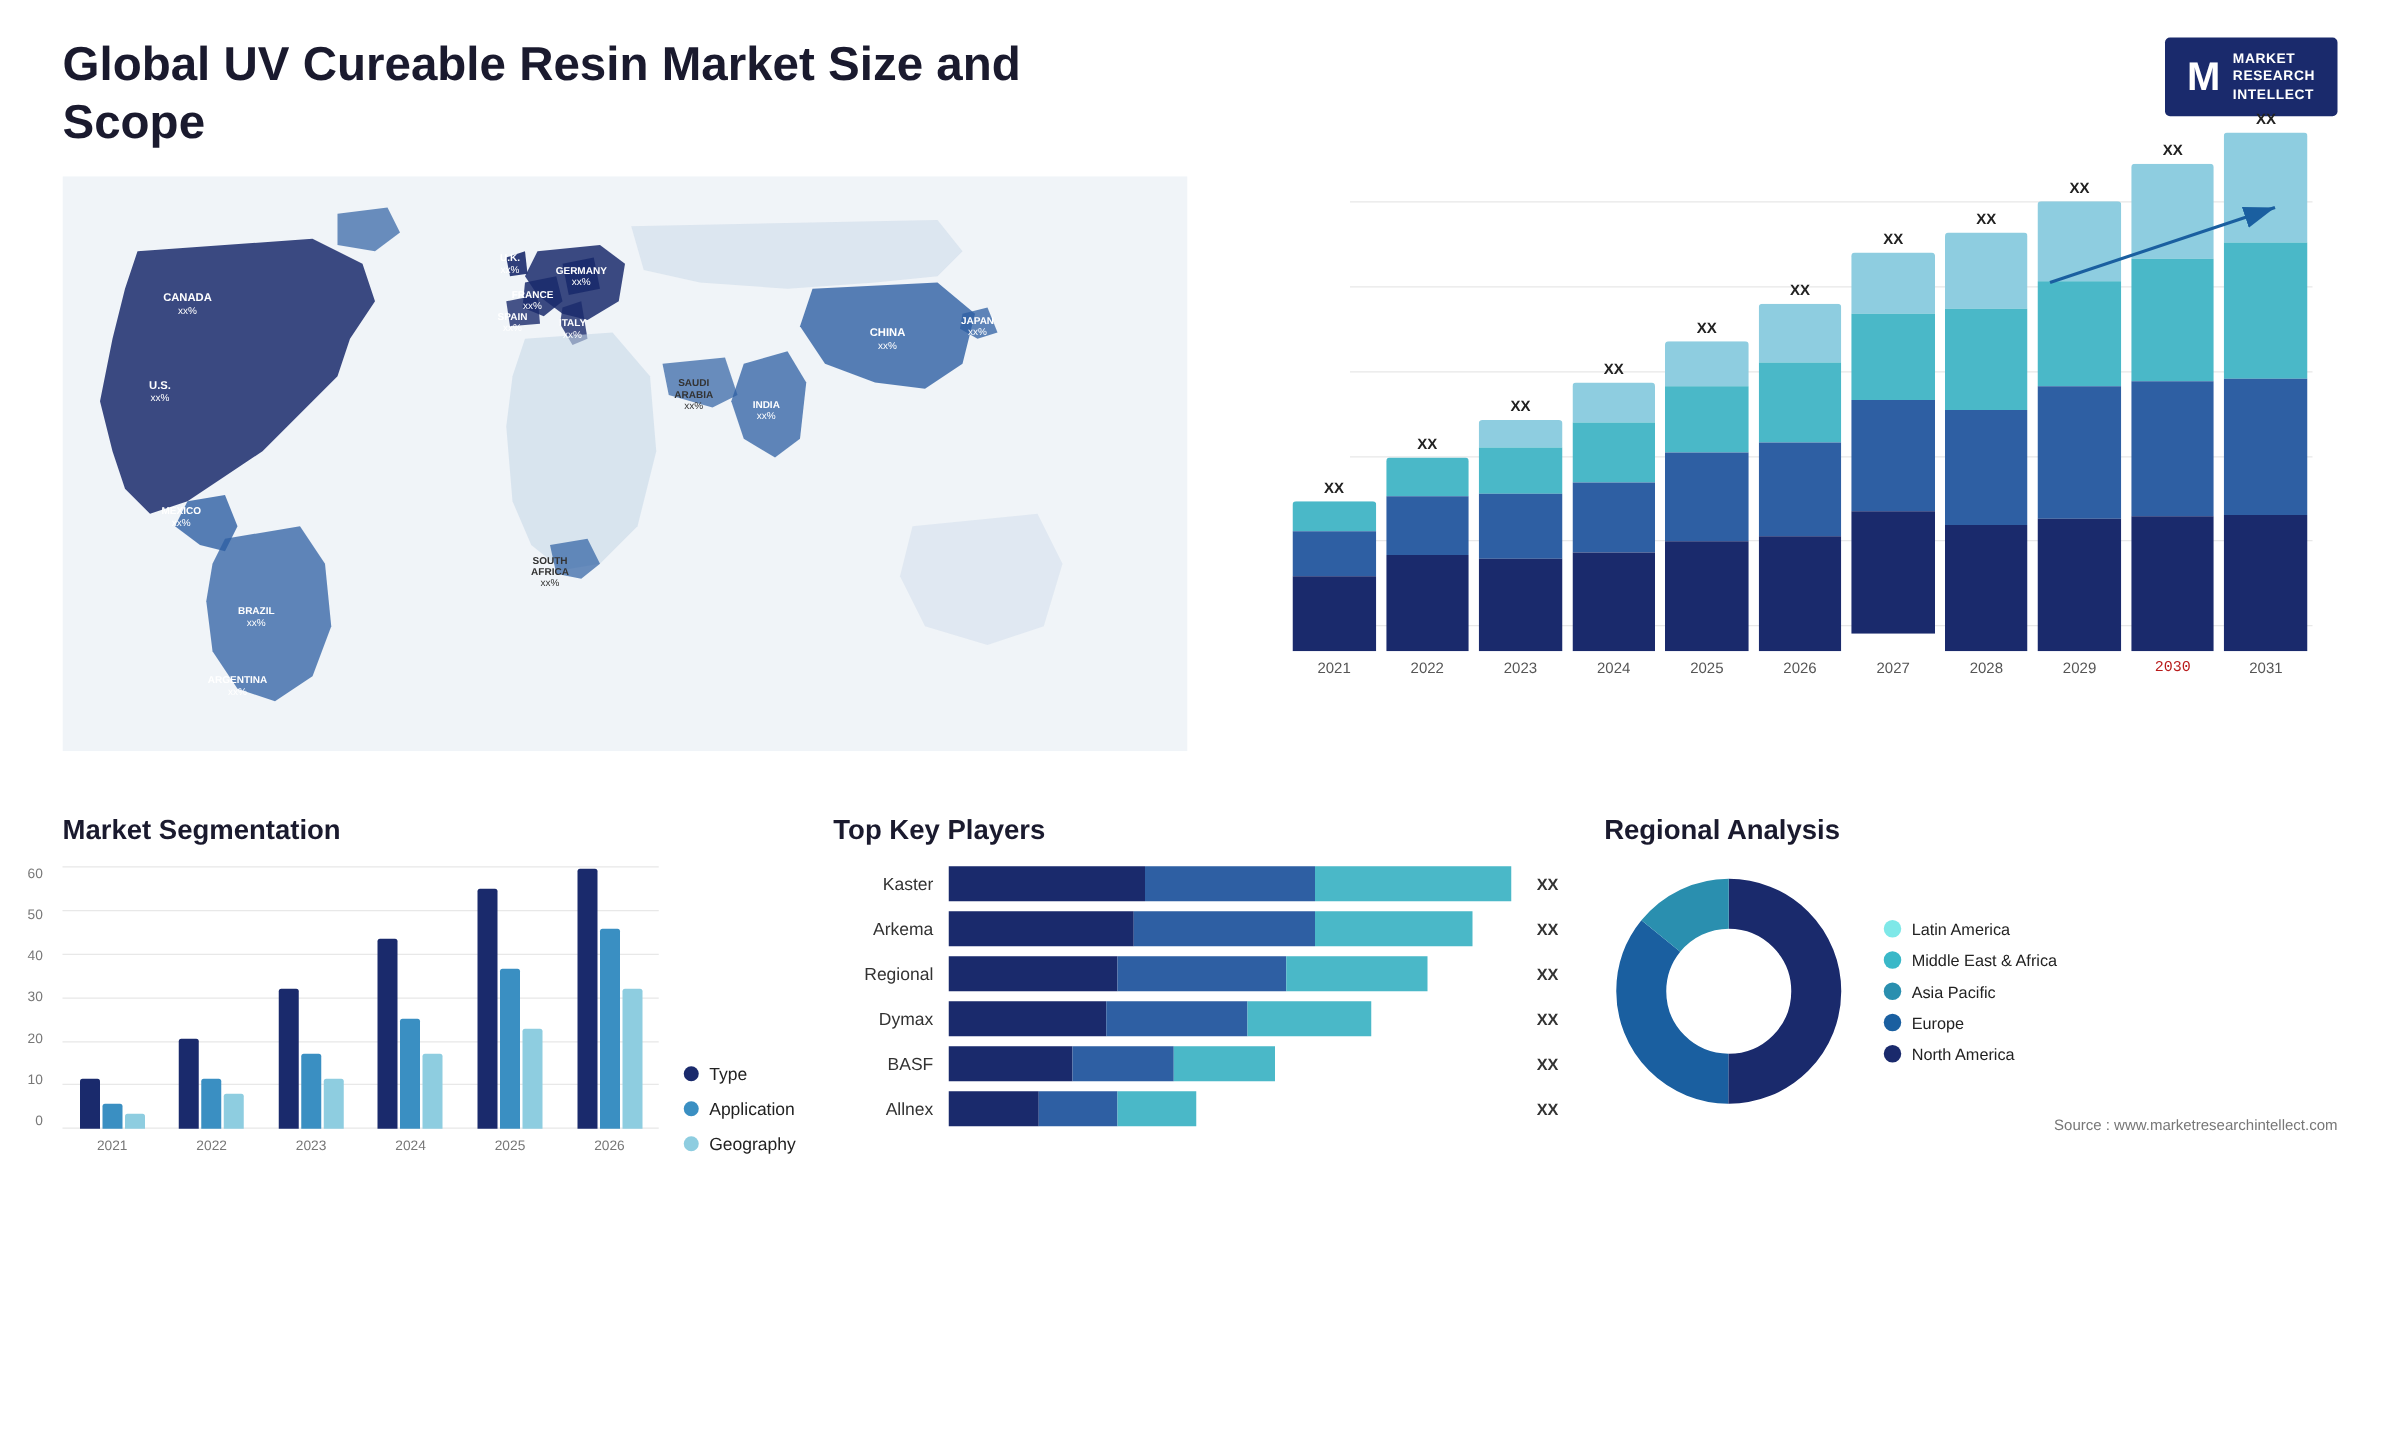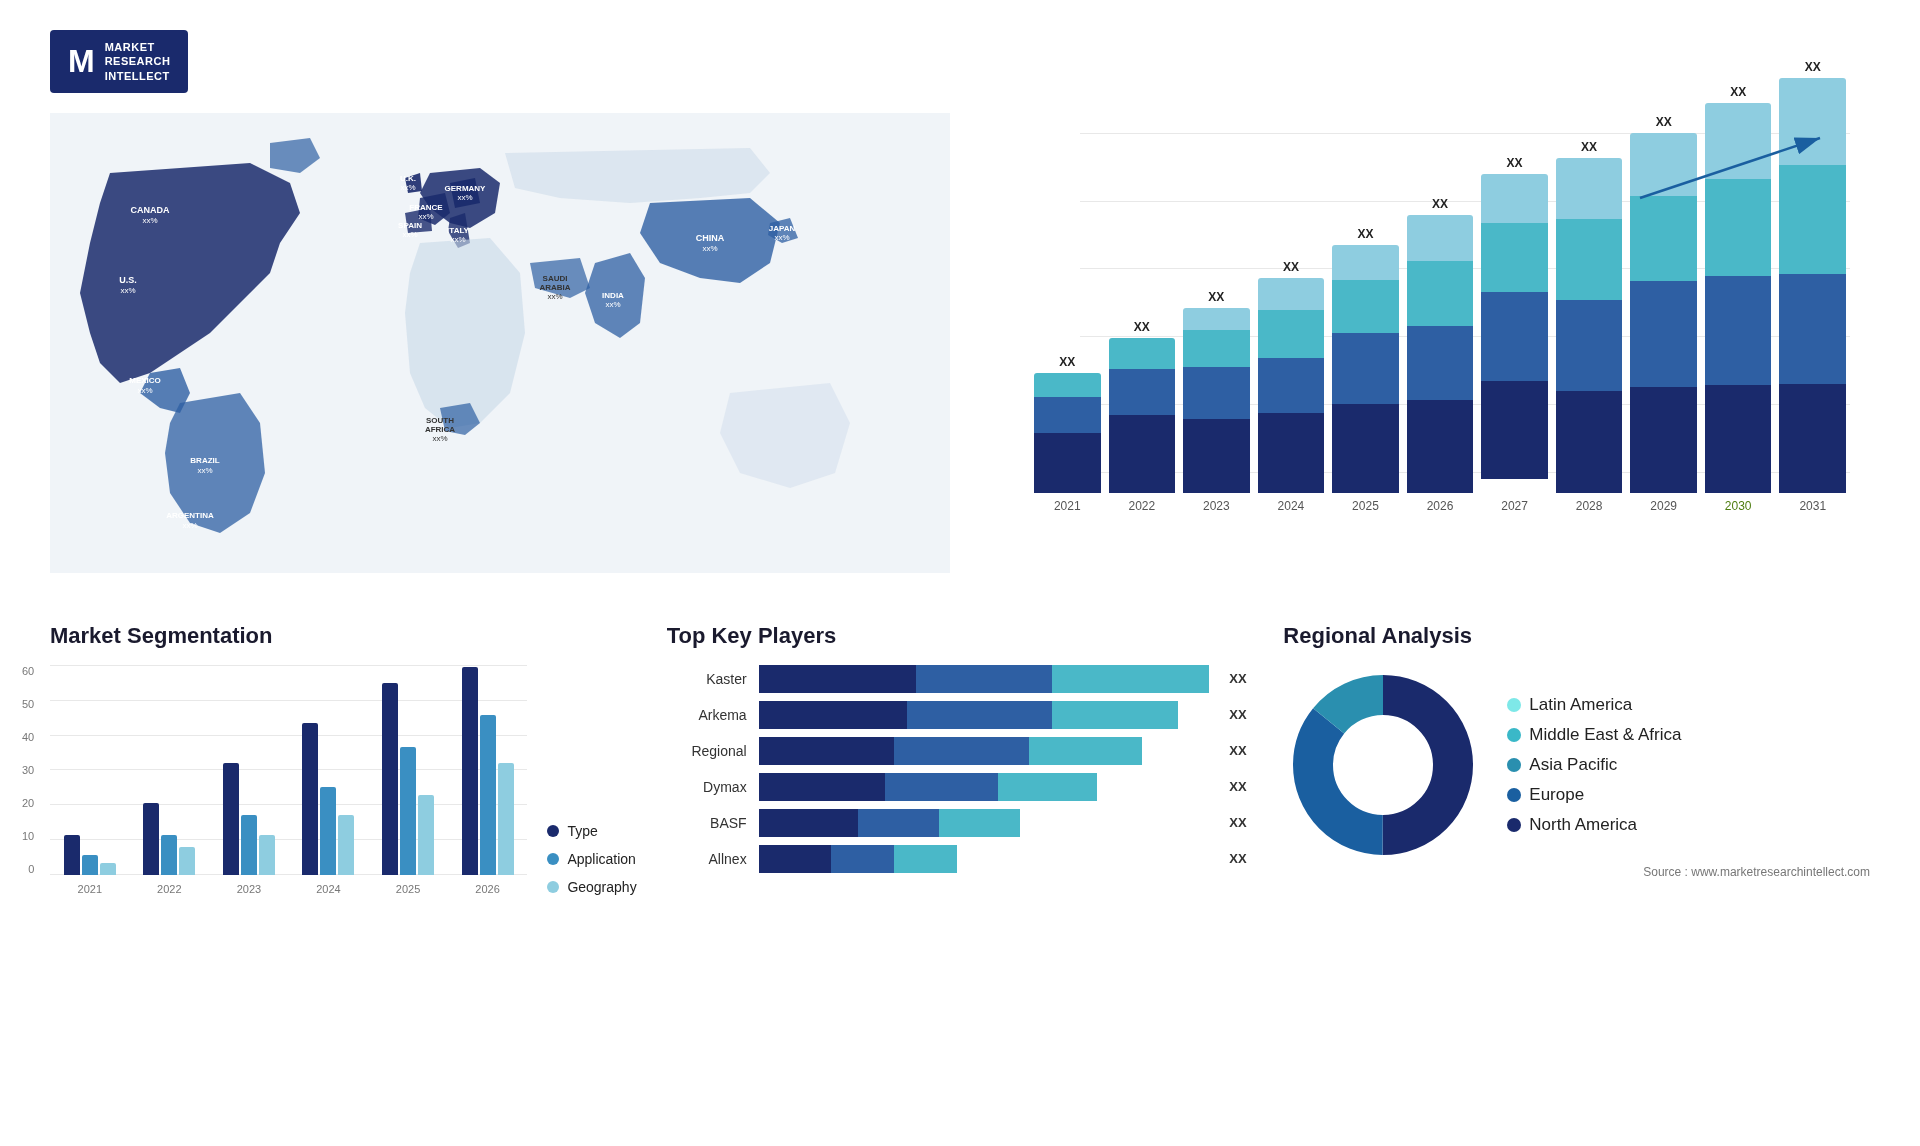--- a/index.html
+++ b/index.html
@@ -161,21 +161,21 @@
     }
     .regional-legend {
       display: flex;
       flex-direction: column;
       gap: 10px;
     }
     .regional-legend-item {
       display: flex;
       align-items: center;
       gap: 8px;
-      font-size: 17px;
+      font-size: 13px;
       text-align: center;
     }
     .regional-legend-dot {
       width: 14px;
       height: 14px;
       border-radius: 50%;
       flex-shrink: 0;
     }
 
     
@@ -216,20 +216,21 @@
     .grid-line {
       width: 100%;
       height: 1px;
       background: #e8e8e8;
     }
   </style>
 </head>
 <body>
 
 <div class="header">
+  <h1 class="page-title">Global UV Cureable Resin Market Size and Scope</h1>
   <div class="logo-area">
     <div class="logo-box">
       <span class="logo-m">M</span>
       <div class="logo-text">
         <div>MARKET</div>
         <div>RESEARCH</div>
         <div>INTELLECT</div>
       </div>
     </div>
   </div>
@@ -442,21 +443,21 @@
           <span style="font-size:12px;color:#555;margin-top:6px;">2029</span>
         </div>
         <div style="flex:1;display:flex;flex-direction:column;align-items:center;">
           <span style="font-size:12px;font-weight:600;margin-bottom:4px;">XX</span>
           <div style="width:100%;height:390px;display:flex;flex-direction:column-reverse;border-radius:3px 3px 0 0;overflow:hidden;">
             <div style="flex:1;background:#1a2a6c;"></div>
             <div style="flex:1;background:#2e5fa3;"></div>
             <div style="flex:0.9;background:#4ab8c8;"></div>
             <div style="flex:0.7;background:#8ecde0;"></div>
           </div>
-          <span style="font-size:12px;color:#4d7c0f;margin-top:6px;">2030</span>
+          <span style="font-size:12px;color:#b91c1c;margin-top:6px;font-family:Liberation Mono, monospace;">2030</span>
         </div>
         <div style="flex:1;display:flex;flex-direction:column;align-items:center;">
           <span style="font-size:12px;font-weight:600;margin-bottom:4px;">XX</span>
           <div style="width:100%;height:415px;display:flex;flex-direction:column-reverse;border-radius:3px 3px 0 0;overflow:hidden;">
             <div style="flex:1;background:#1a2a6c;"></div>
             <div style="flex:1;background:#2e5fa3;"></div>
             <div style="flex:1;background:#4ab8c8;"></div>
             <div style="flex:0.8;background:#8ecde0;"></div>
           </div>
           <span style="font-size:12px;color:#555;margin-top:6px;">2031</span>

